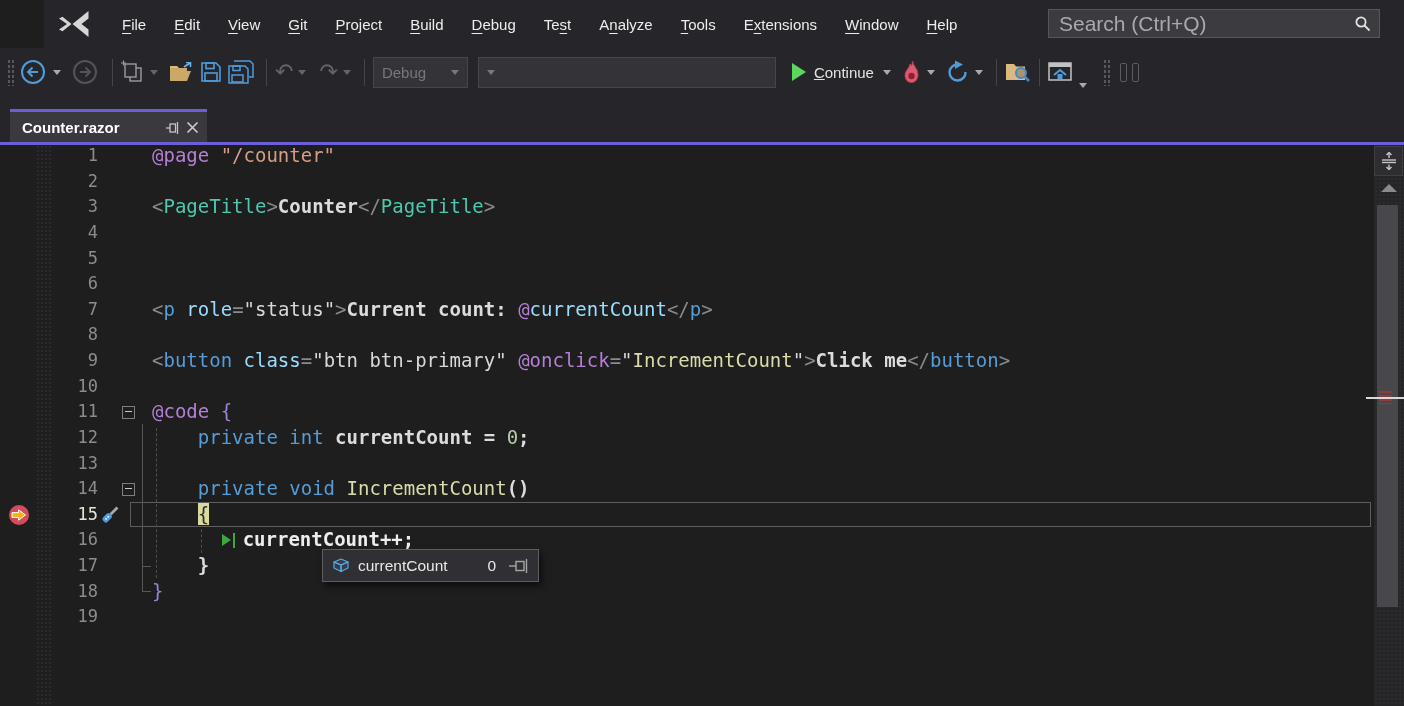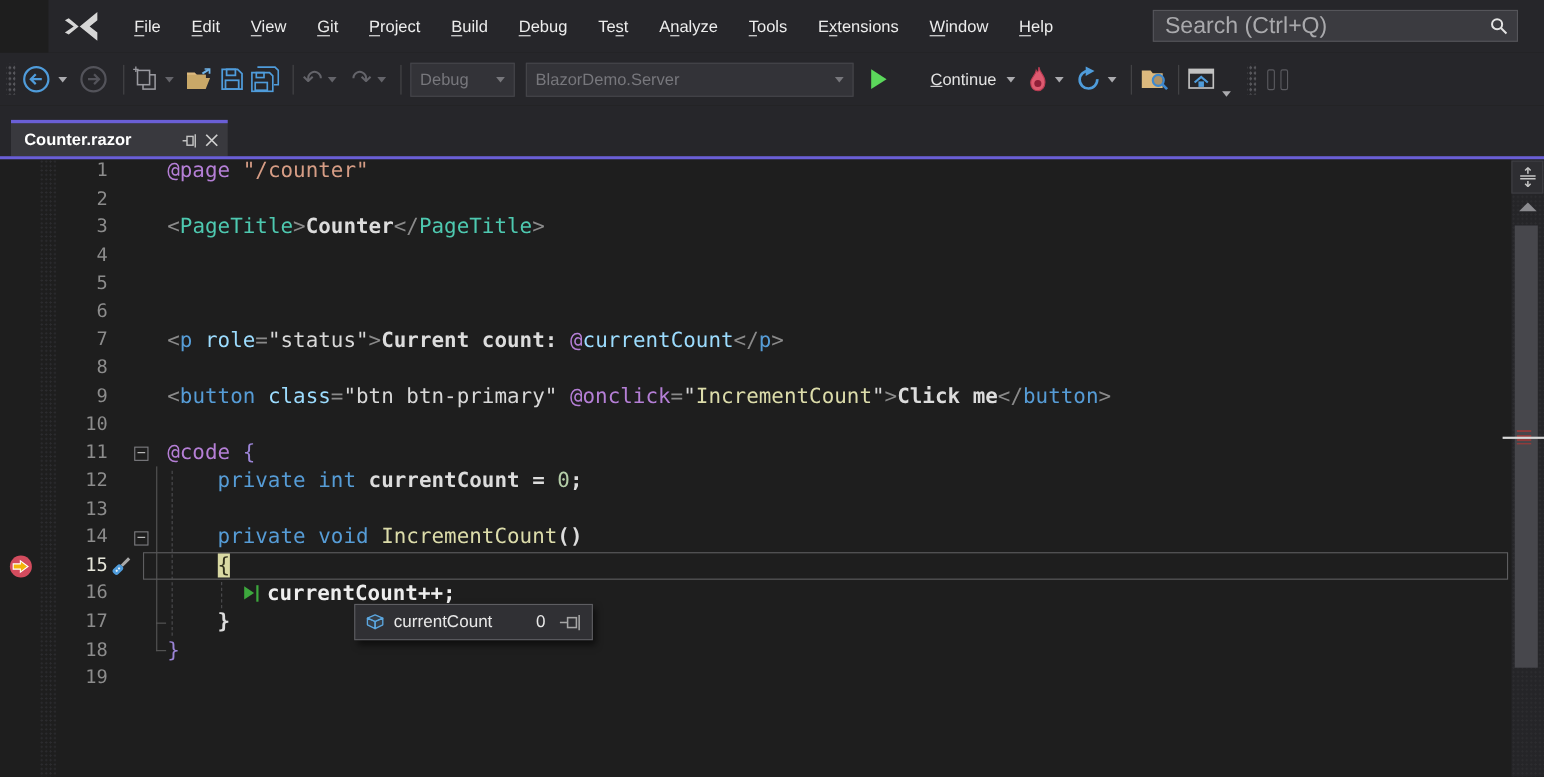--- a/index.html
+++ b/index.html
@@ -24,21 +24,21 @@
         background-image:radial-gradient(#57575C 1.1px,transparent 1.2px);
         background-size:4px 5px;background-position:1px 1px;}
   .tsep{width:1px;height:27px;background:#464649;margin:0 8px;}
   .caret{width:0;height:0;border-left:4px solid transparent;border-right:4px solid transparent;
          border-top:5px solid #ABABAF;margin:0 5px;}
   .caret.dis{border-top-color:#64646A;}
   .combo{height:31px;background:#333338;border:1px solid #46464B;display:flex;align-items:center;
          box-sizing:border-box;padding:0 8px;margin-right:10px;}
   .combo .val{color:#77777C;font-size:15px;flex:1;white-space:nowrap;}
   .combo .caret{margin-left:12px;border-top-color:#77777C;}
-  #continue-btn{display:flex;align-items:center;margin:0 4px 0 12px;gap:32px;}
+  #continue-btn{display:flex;align-items:center;margin:0 4px 0 12px;}
   #continue-btn .play{width:0;height:0;border-left:14px solid #5BD75B;border-top:9px solid transparent;
                       border-bottom:9px solid transparent;margin-right:8px;}
   #continue-btn .lbl{color:#E3E3E3;font-size:15px;}
   .undo-glyph{font-size:22px;color:#64646A;line-height:20px;}
   .endbars{display:flex;gap:5px;margin-left:4px;}
   .endbars i{width:5px;height:17px;border:1px solid #5B5B60;border-radius:2px;}
   
   #tabrow{position:absolute;top:96px;left:0;right:0;height:46px;background:#26262A;}
   #doc-tab{position:absolute;left:10px;top:13px;height:33px;width:197px;background:#39393E;
            border-top:3px solid var(--accent,#6A5FD6);box-sizing:border-box;display:flex;
@@ -198,21 +198,20 @@
   <span class="tb undo-glyph">↶</span>
   <span class="caret dis"></span>
   <span class="tb undo-glyph" style="margin-left:8px;">↷</span>
   <span class="caret dis"></span>
   <span class="tsep"></span>
   <span class="combo" style="width:95px;">
     <span class="val">Debug</span>
     <span class="caret" style="margin:0;border-top-color:#77777C;"></span>
   </span>
   <span class="combo" style="width:298px;margin-right:4px;">
-    <span class="val">BlazorDemo.Server</span>
     <span class="caret" style="margin:0;border-top-color:#77777C;"></span>
   </span>
   <span id="continue-btn" class="tb">
     <span class="play"></span>
     <span class="lbl"><span></span><u>C</u><span>ontinue</span></span>
   </span>
   <span class="caret"></span>
   <span class="tb" style="margin-left:6px;">
     <svg width="20" height="24" viewBox="0 0 20 24">
         <path d="M10.5 1 C11 6 16 8.5 16 14.5 C16 19 13.5 22.5 9.5 22.5 C5.5 22.5 3 19.5 3 15 C3 10.5 7.5 8.5 8 4 C9 6 10 6.5 10.5 1 Z" fill="#DE5A70" stroke="#B93B52" stroke-width="1"></path>

